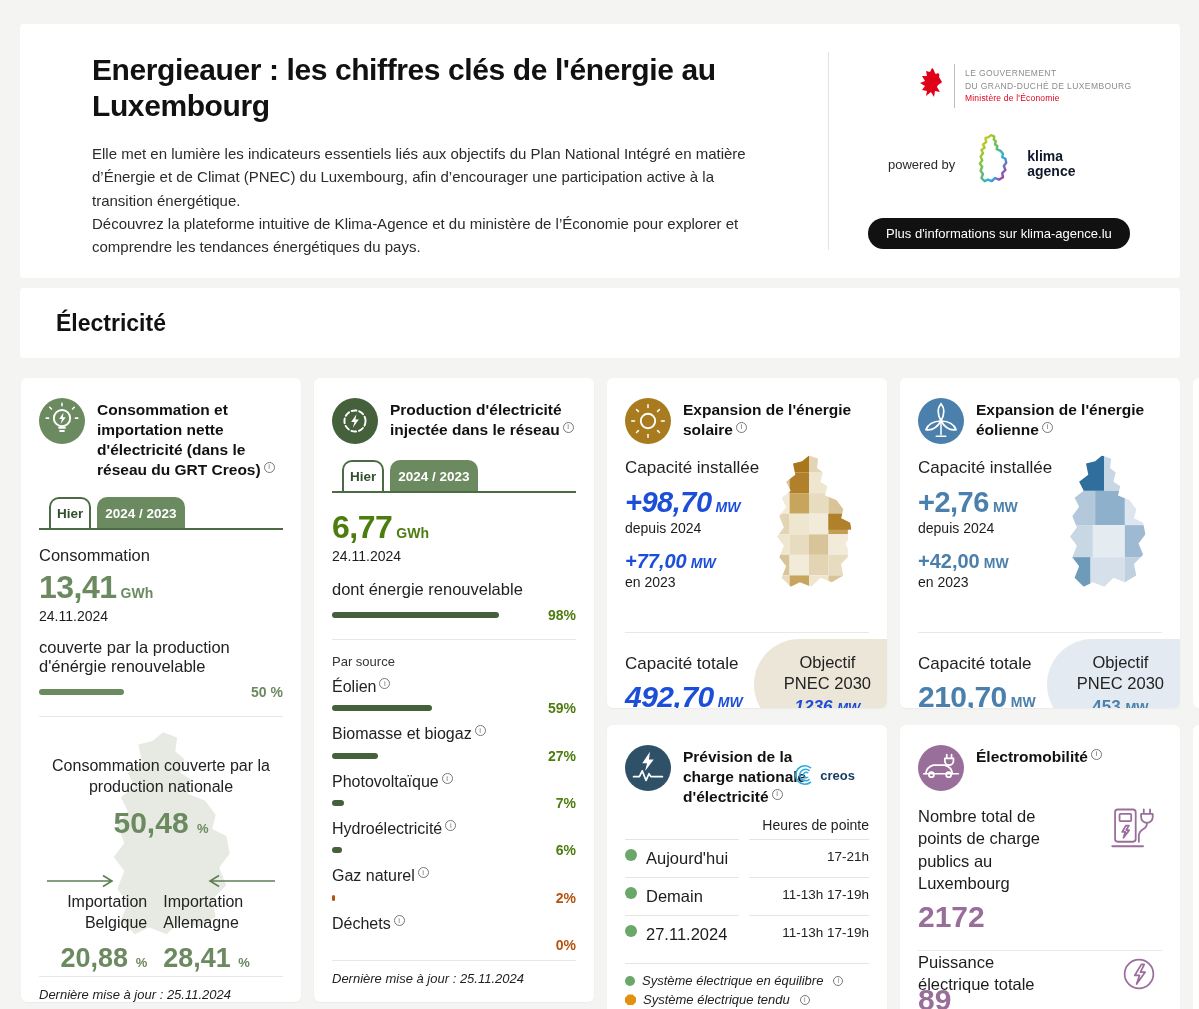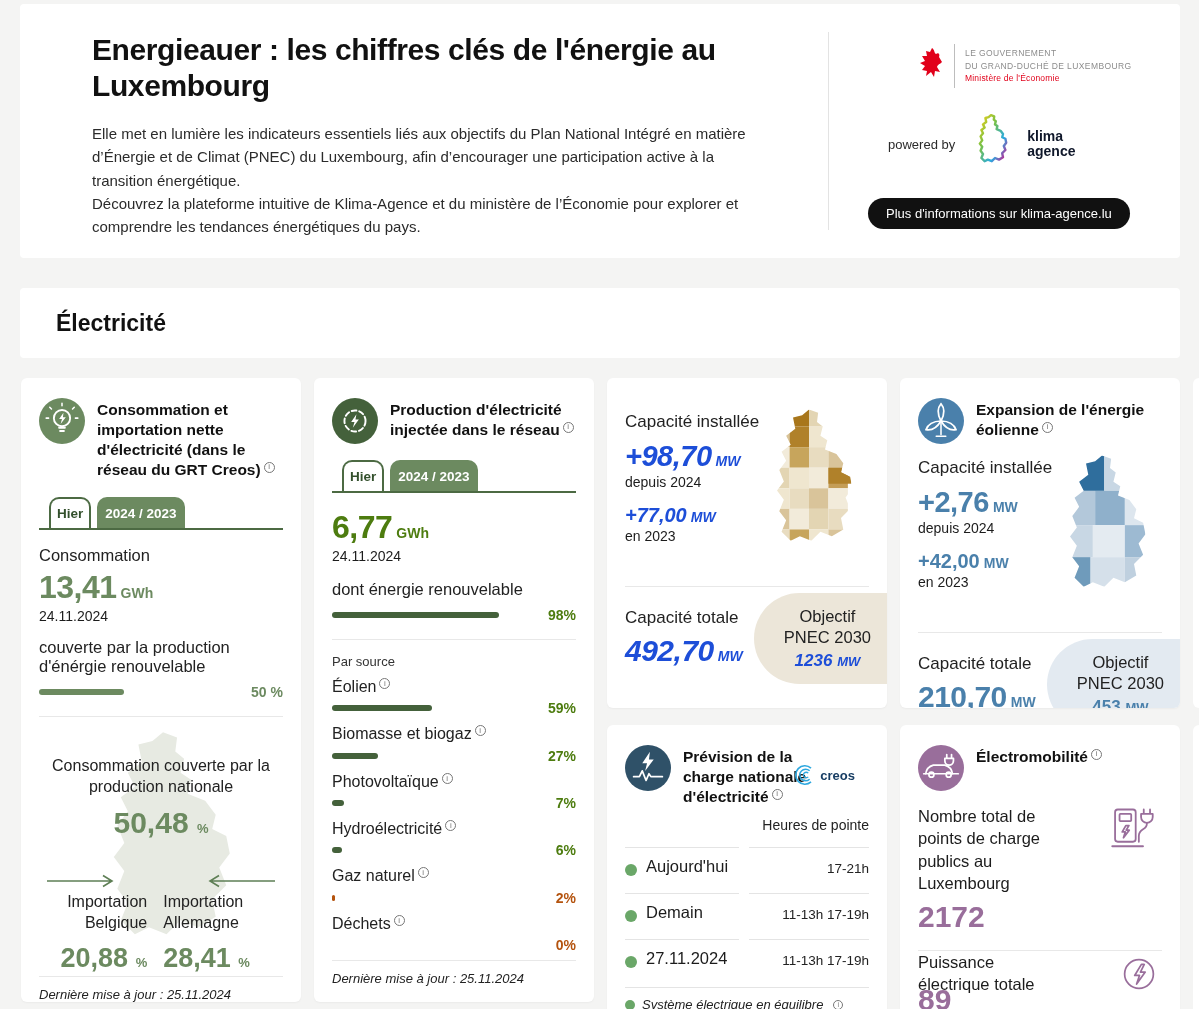--- a/index.html
+++ b/index.html
@@ -1,21 +1,21 @@
 <!DOCTYPE html>
 <html><head>
 <meta charset="utf-8">
 <style>
   * { margin:0; padding:0; box-sizing:border-box; }
   html,body { background:#e9e9e8; }
   body { font-family:"Liberation Sans", sans-serif; color:#1c1c1c; }
   .page { position:relative; width:1199px; height:1009px; background:#f4f4f3; overflow:hidden; margin:0 auto; }
 
   
-  .header-box { position:absolute; left:20px; top:4px; width:1160px; height:254px; background:#fff; border-radius:4px; }
+  .header-box { position:absolute; left:20px; top:24px; width:1160px; height:254px; background:#fff; border-radius:4px; }
   .header-left { position:absolute; left:72px; top:28px; width:700px; }
   .page-title { font-size:30px; font-weight:700; letter-spacing:-0.4px; line-height:1.2; margin-bottom:18px; color:#111; }
   .page-desc p { font-size:15px; line-height:1.55; color:#2b2b2b; max-width:655px; }
   .header-divider { position:absolute; left:808px; top:28px; width:1px; height:198px; background:#e3e3e3; }
   .header-right { position:absolute; left:840px; top:30px; width:310px; }
   .gov-logo { display:flex; align-items:center; gap:10px; margin:10px 0 0 58px; }
   .gov-sep { width:1px; height:44px; background:#bdbdbd; }
   .gov-text { font-size:8.5px; line-height:1.5; color:#8c8c8c; letter-spacing:0.4px; }
   .gov-text .gov-ministry { color:#e1001a; letter-spacing:0.2px; }
   .powered-row { display:flex; align-items:center; gap:14px; margin:26px 0 0 28px; }
@@ -99,21 +99,21 @@
   .pill-beige { background:#ece6d9; } .pill-blue { background:#e3eaf1; }
   .objective-line { font-size:16.5px; color:#222; line-height:1.3; }
   .objective-value { font-size:17px; font-weight:700; margin-top:2px; }
 
   
   .creos-logo { position:absolute; right:14px; top:18px; display:flex; align-items:center; gap:3px; }
   .creos-text { font-size:13px; font-weight:700; color:#173d63; }
   .peak-header { text-align:right; font-size:14px; color:#222; margin-top:10px; }
   .forecast-table { margin-top:6px; }
   .forecast-row { display:grid; grid-template-columns:1fr 120px; column-gap:10px; }
-  .forecast-cell { border-top:1px solid #e4e4e4; padding:9px 0; display:flex; align-items:flex-end;margin-top:8px; }
+  .forecast-cell { border-top:1px solid #e4e4e4; padding:9px 0; display:flex; align-items:flex-start; }
   .forecast-cell.time { justify-content:flex-end; font-size:13.5px; color:#222; }
   .status-dot { width:12px; height:12px; border-radius:50%; background:#6aa768; margin-right:9px; flex:0 0 12px; }
   .forecast-label { font-size:16.5px; color:#1c1c1c; }
   .legend { margin-top:10px; border-top:1px solid #e4e4e4; padding-top:9px; }
   .legend-item { display:flex; align-items:center; gap:7px; font-size:13px; font-style:italic; color:#222; margin-bottom:4px; }
   .marker-circle { width:10px; height:10px; border-radius:50%; background:#6aa768; flex:0 0 10px; }
   .marker-hex { width:11px; height:11px; background:#e2900f; flex:0 0 11px; clip-path:polygon(30% 0,70% 0,100% 30%,100% 70%,70% 100%,30% 100%,0 70%,0 30%); }
   .legend-item .info { width:10px; height:10px; font-size:7px; }
 
   
@@ -329,20 +329,29 @@
               <span class="bar-fill bar-rust" style="display: block; width: 0%;"></span>
             </span>
             <span class="pct t-rust">0%</span>
           </div>
       </div>
 
       <div class="card-footer">Dernière mise à jour : 25.11.2024</div>
     </div>
 
     <div class="card card-3">
+      <div class="card-head">
+        <span class="icon-circle" style="background:#a87b1e;">
+          <svg width="46" height="46" viewBox="0 0 48 48" fill="none" stroke="#fff" stroke-width="2" stroke-linecap="round">
+            <circle cx="24" cy="24" r="7.5"></circle>
+            <path d="M24,10 v-3 M24,38 v3 M10,24 h-3 M38,24 h3 M14,14 l-2,-2 M34,14 l2,-2 M14,34 l-2,2 M34,34 l2,2" stroke-width="1.6"></path>
+          </svg>
+        </span>
+        <div class="card-title"><span>Expansion de l'énergie solaire</span><span class="info">i</span></div>
+      </div>
 
       <div class="cap-body">
         <svg class="mini-map" viewBox="0 0 100 140">
           <defs>
             <clipPath id="luxclip1">
                 <path d="M50,3 58,6 57,14 62,18 60,26 66,30 64,38 74,42 80,50 78,58 86,62 88,72 82,80 86,90 78,98 80,108 70,114 60,110 52,118 42,114 34,118 26,110 30,100 24,92 28,82 22,74 28,66 24,56 30,48 26,40 34,34 30,26 38,20 36,10 44,8 Z"></path>
               </clipPath>
           </defs>
           <g clip-path="url(#luxclip1)">
             <rect x="16" y="0" width="17" height="18" fill="#e8dcc0"></rect>

